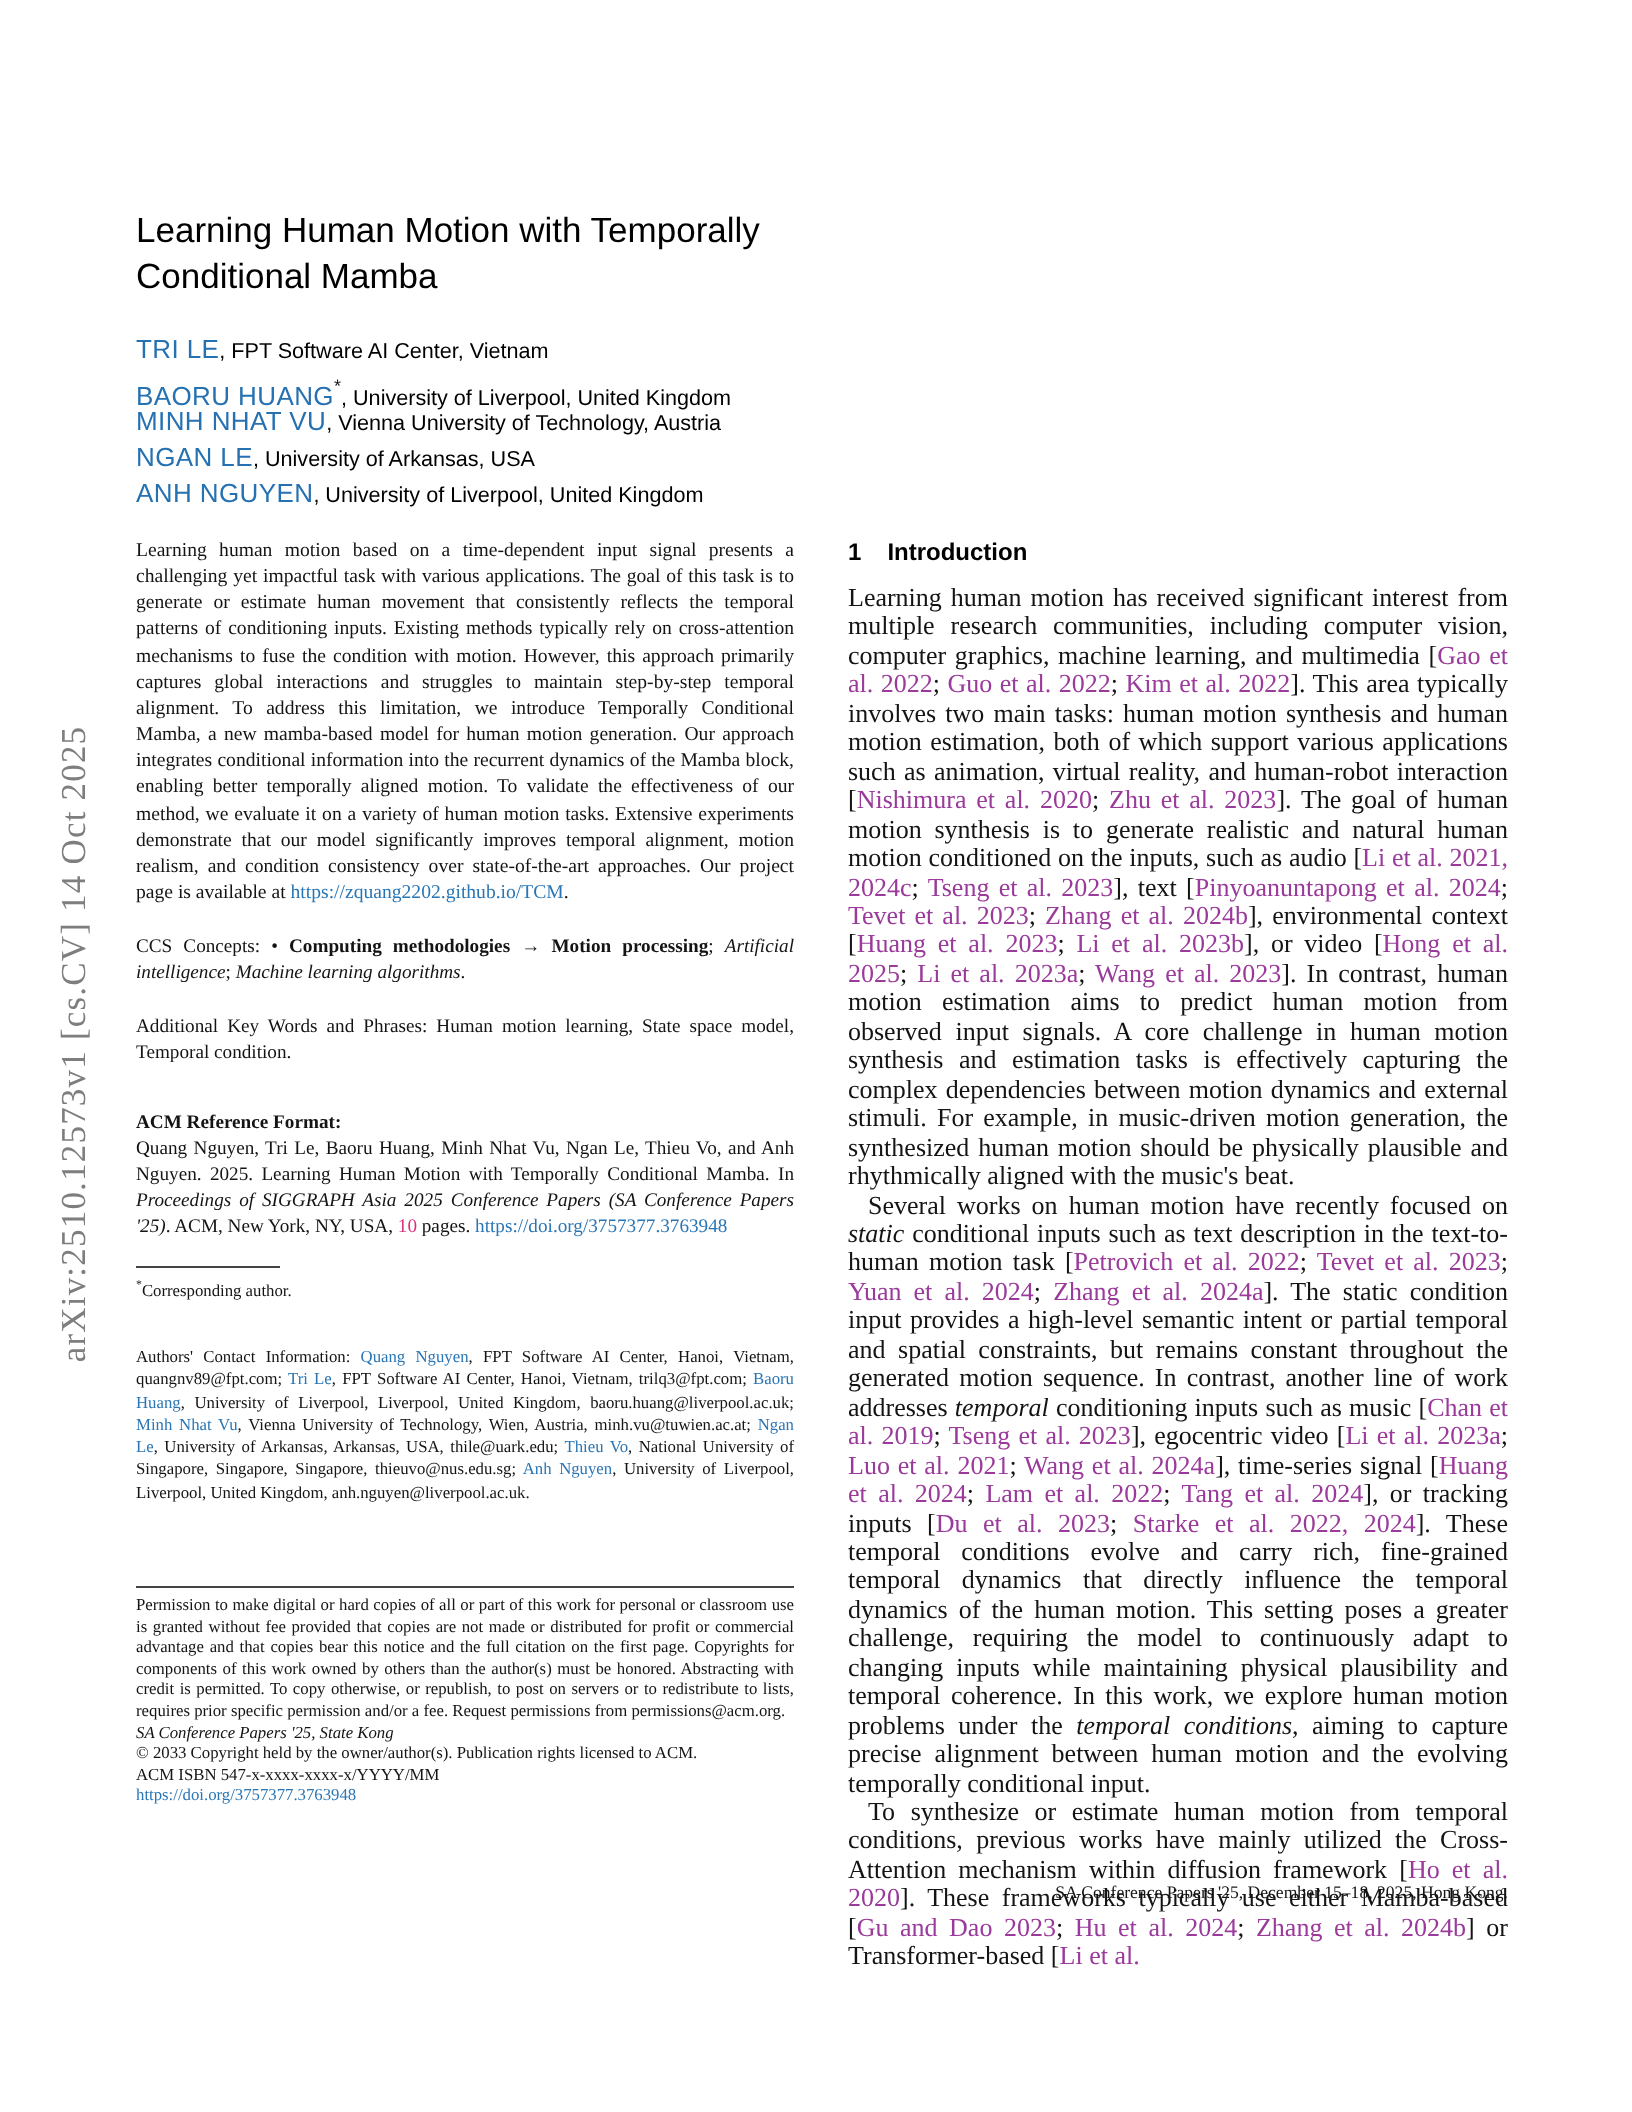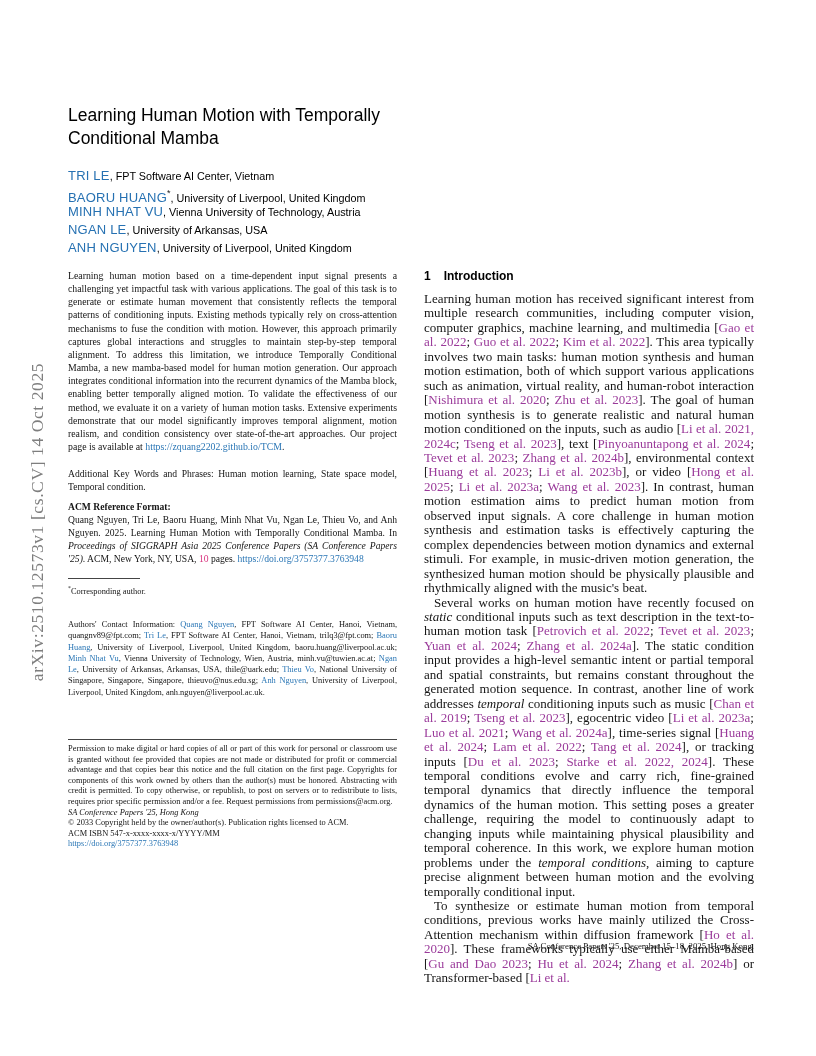--- a/index.html
+++ b/index.html
@@ -27,21 +27,21 @@
     font-family:"Liberation Sans",sans-serif;font-size:13px;
     color:#2671b2;letter-spacing:.2px;
   }
   .author-sup{font-family:"Liberation Sans",sans-serif;font-size:9px;vertical-align:super;color:#222;}
   .author-aff{font-family:"Liberation Sans",sans-serif;font-size:10.8px;color:#000;}
 
   .abstract{
     margin-top:13px;font-size:9.8px;line-height:13.15px;text-align:justify;
   }
   .ccs,.keywords{margin-top:14px;font-size:9.6px;line-height:13px;text-align:justify;}
-  .acmref{margin-top:7px;font-size:9.6px;line-height:13px;text-align:justify;}
+  .acmref{margin-top:22px;font-size:9.6px;line-height:13px;text-align:justify;}
   .acmref-head{font-weight:bold;}
 
   .fn-rule{width:72px;border:0;border-top:1px solid #444;margin:13px 0 4px 0;}
   .footnote{font-size:8.4px;line-height:11px;}
   .seg-sup{vertical-align:super;font-size:70%;}
 
   .contact{margin-top:22px;font-size:8.4px;line-height:11.3px;text-align:justify;}
   .full-rule{width:100%;border:0;border-top:1px solid #444;margin:41px 0 4px 0;}
   .permission{font-size:8.4px;line-height:10.6px;text-align:justify;margin:0;}
   .perm-line{font-size:8.4px;line-height:10.6px;margin:0;}
@@ -79,36 +79,37 @@
   <div class="authors">
     <div class="author-line"><span class="author-name">TRI LE</span><span class="author-aff">, FPT Software AI Center, Vietnam</span></div>
     <div class="author-line"><span class="author-name">BAORU HUANG</span><span class="author-sup">*</span><span class="author-aff">, University of Liverpool, United Kingdom</span></div>
     <div class="author-line"><span class="author-name">MINH NHAT VU</span><span class="author-aff">, Vienna University of Technology, Austria</span></div>
     <div class="author-line"><span class="author-name">NGAN LE</span><span class="author-aff">, University of Arkansas, USA</span></div>
     <div class="author-line"><span class="author-name">ANH NGUYEN</span><span class="author-aff">, University of Liverpool, United Kingdom</span></div>
   </div>
 
   <div class="abstract"><span class="seg-p">Learning human motion based on a time-dependent input signal presents a challenging yet impactful task with various applications. The goal of this task is to generate or estimate human movement that consistently reflects the temporal patterns of conditioning inputs. Existing methods typically rely on cross-attention mechanisms to fuse the condition with motion. However, this approach primarily captures global interactions and struggles to maintain step-by-step temporal alignment. To address this limitation, we introduce Temporally Conditional Mamba, a new mamba-based model for human motion generation. Our approach integrates conditional information into the recurrent dynamics of the Mamba block, enabling better temporally aligned motion. To validate the effectiveness of our method, we evaluate it on a variety of human motion tasks. Extensive experiments demonstrate that our model significantly improves temporal alignment, motion realism, and condition consistency over state-of-the-art approaches. Our project page is available at </span><span class="seg-link">https://zquang2202.github.io/TCM</span><span class="seg-p">.</span></div>
 
+  <div class="ccs"><span class="seg-p">CCS Concepts: • </span><span class="seg-b">Computing methodologies → Motion processing</span><span class="seg-p">; </span><span class="seg-i">Artificial intelligence</span><span class="seg-p">; </span><span class="seg-i">Machine learning algorithms</span><span class="seg-p">.</span></div>
 
   <div class="keywords">Additional Key Words and Phrases: Human motion learning, State space model, Temporal condition.</div>
 
   <div class="acmref">
     <div class="acmref-head">ACM Reference Format:</div>
     <div><span class="seg-p">Quang Nguyen, Tri Le, Baoru Huang, Minh Nhat Vu, Ngan Le, Thieu Vo, and Anh Nguyen. 2025. Learning Human Motion with Temporally Conditional Mamba. In </span><span class="seg-i">Proceedings of SIGGRAPH Asia 2025 Conference Papers (SA Conference Papers '25)</span><span class="seg-p">. ACM, New York, NY, USA, </span><span class="seg-pg">10</span><span class="seg-p"> pages. </span><span class="seg-link">https://doi.org/3757377.3763948</span></div>
   </div>
 
   <hr class="fn-rule">
   <div class="footnote"><span class="seg-sup">*</span><span class="seg-p">Corresponding author.</span></div>
 
   <div class="contact"><span class="seg-p">Authors' Contact Information: </span><span class="seg-link">Quang Nguyen</span><span class="seg-p">, FPT Software AI Center, Hanoi, Vietnam, quangnv89@fpt.com; </span><span class="seg-link">Tri Le</span><span class="seg-p">, FPT Software AI Center, Hanoi, Vietnam, trilq3@fpt.com; </span><span class="seg-link">Baoru Huang</span><span class="seg-p">, University of Liverpool, Liverpool, United Kingdom, baoru.huang@liverpool.ac.uk; </span><span class="seg-link">Minh Nhat Vu</span><span class="seg-p">, Vienna University of Technology, Wien, Austria, minh.vu@tuwien.ac.at; </span><span class="seg-link">Ngan Le</span><span class="seg-p">, University of Arkansas, Arkansas, USA, thile@uark.edu; </span><span class="seg-link">Thieu Vo</span><span class="seg-p">, National University of Singapore, Singapore, Singapore, thieuvo@nus.edu.sg; </span><span class="seg-link">Anh Nguyen</span><span class="seg-p">, University of Liverpool, Liverpool, United Kingdom, anh.nguyen@liverpool.ac.uk.</span></div>
 
   <hr class="full-rule">
   <p class="permission">Permission to make digital or hard copies of all or part of this work for personal or classroom use is granted without fee provided that copies are not made or distributed for profit or commercial advantage and that copies bear this notice and the full citation on the first page. Copyrights for components of this work owned by others than the author(s) must be honored. Abstracting with credit is permitted. To copy otherwise, or republish, to post on servers or to redistribute to lists, requires prior specific permission and/or a fee. Request permissions from permissions@acm.org.</p>
-  <p class="perm-line italic">SA Conference Papers '25, Hong Kong</p>
+  <p class="perm-line italic">SA Conference Papers '25, State Kong</p>
   <p class="perm-line">© 2033 Copyright held by the owner/author(s). Publication rights licensed to ACM.</p>
   <p class="perm-line">ACM ISBN 547-x-xxxx-xxxx-x/YYYY/MM</p>
   <p class="perm-line link-blue">https://doi.org/3757377.3763948</p>
 </div>
 
 <div class="col-right">
   <h2 class="section-heading"><span class="sec-num">1</span><span>Introduction</span></h2>
   <div class="body-text">
     <p><span class="seg-p">Learning human motion has received significant interest from multiple research communities, including computer vision, computer graphics, machine learning, and multimedia [</span><span class="seg-cite">Gao et al. 2022</span><span class="seg-p">; </span><span class="seg-cite">Guo et al. 2022</span><span class="seg-p">; </span><span class="seg-cite">Kim et al. 2022</span><span class="seg-p">]. This area typically involves two main tasks: human motion synthesis and human motion estimation, both of which support various applications such as animation, virtual reality, and human-robot interaction [</span><span class="seg-cite">Nishimura et al. 2020</span><span class="seg-p">; </span><span class="seg-cite">Zhu et al. 2023</span><span class="seg-p">]. The goal of human motion synthesis is to generate realistic and natural human motion conditioned on the inputs, such as audio [</span><span class="seg-cite">Li et al. 2021, 2024c</span><span class="seg-p">; </span><span class="seg-cite">Tseng et al. 2023</span><span class="seg-p">], text [</span><span class="seg-cite">Pinyoanuntapong et al. 2024</span><span class="seg-p">; </span><span class="seg-cite">Tevet et al. 2023</span><span class="seg-p">; </span><span class="seg-cite">Zhang et al. 2024b</span><span class="seg-p">], environmental context [</span><span class="seg-cite">Huang et al. 2023</span><span class="seg-p">; </span><span class="seg-cite">Li et al. 2023b</span><span class="seg-p">], or video [</span><span class="seg-cite">Hong et al. 2025</span><span class="seg-p">; </span><span class="seg-cite">Li et al. 2023a</span><span class="seg-p">; </span><span class="seg-cite">Wang et al. 2023</span><span class="seg-p">]. In contrast, human motion estimation aims to predict human motion from observed input signals. A core challenge in human motion synthesis and estimation tasks is effectively capturing the complex dependencies between motion dynamics and external stimuli. For example, in music-driven motion generation, the synthesized human motion should be physically plausible and rhythmically aligned with the music's beat.</span></p>
     <p><span class="seg-p">Several works on human motion have recently focused on </span><span class="seg-i">static</span><span class="seg-p"> conditional inputs such as text description in the text-to-human motion task [</span><span class="seg-cite">Petrovich et al. 2022</span><span class="seg-p">; </span><span class="seg-cite">Tevet et al. 2023</span><span class="seg-p">; </span><span class="seg-cite">Yuan et al. 2024</span><span class="seg-p">; </span><span class="seg-cite">Zhang et al. 2024a</span><span class="seg-p">]. The static condition input provides a high-level semantic intent or partial temporal and spatial constraints, but remains constant throughout the generated motion sequence. In contrast, another line of work addresses </span><span class="seg-i">temporal</span><span class="seg-p"> conditioning inputs such as music [</span><span class="seg-cite">Chan et al. 2019</span><span class="seg-p">; </span><span class="seg-cite">Tseng et al. 2023</span><span class="seg-p">], egocentric video [</span><span class="seg-cite">Li et al. 2023a</span><span class="seg-p">; </span><span class="seg-cite">Luo et al. 2021</span><span class="seg-p">; </span><span class="seg-cite">Wang et al. 2024a</span><span class="seg-p">], time-series signal [</span><span class="seg-cite">Huang et al. 2024</span><span class="seg-p">; </span><span class="seg-cite">Lam et al. 2022</span><span class="seg-p">; </span><span class="seg-cite">Tang et al. 2024</span><span class="seg-p">], or tracking inputs [</span><span class="seg-cite">Du et al. 2023</span><span class="seg-p">; </span><span class="seg-cite">Starke et al. 2022, 2024</span><span class="seg-p">]. These temporal conditions evolve and carry rich, fine-grained temporal dynamics that directly influence the temporal dynamics of the human motion. This setting poses a greater challenge, requiring the model to continuously adapt to changing inputs while maintaining physical plausibility and temporal coherence. In this work, we explore human motion problems under the </span><span class="seg-i">temporal conditions</span><span class="seg-p">, aiming to capture precise alignment between human motion and the evolving temporally conditional input.</span></p>

